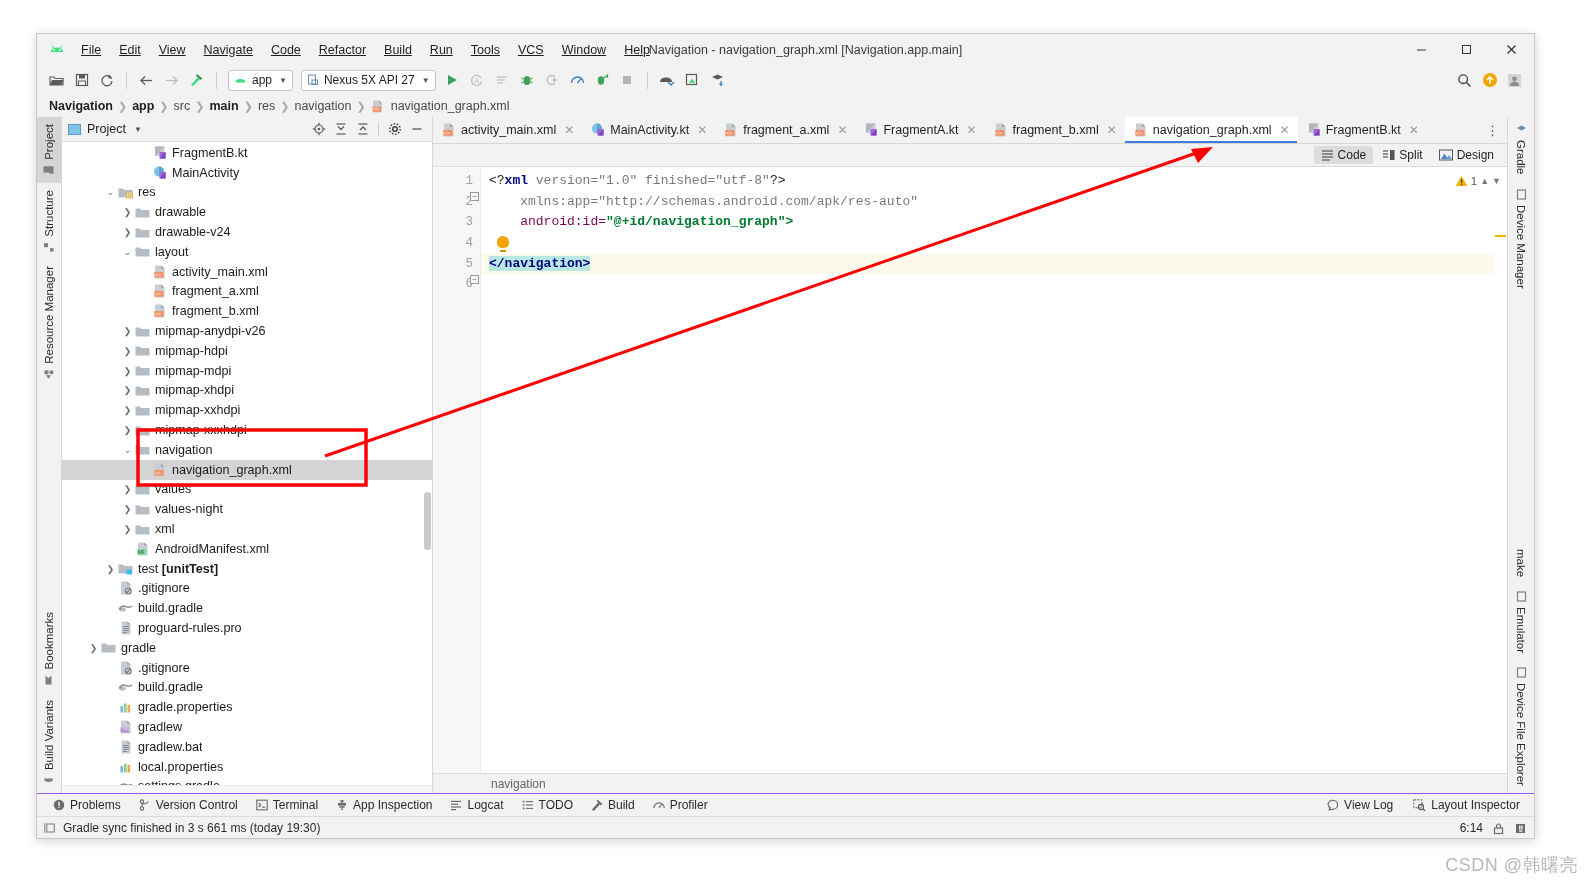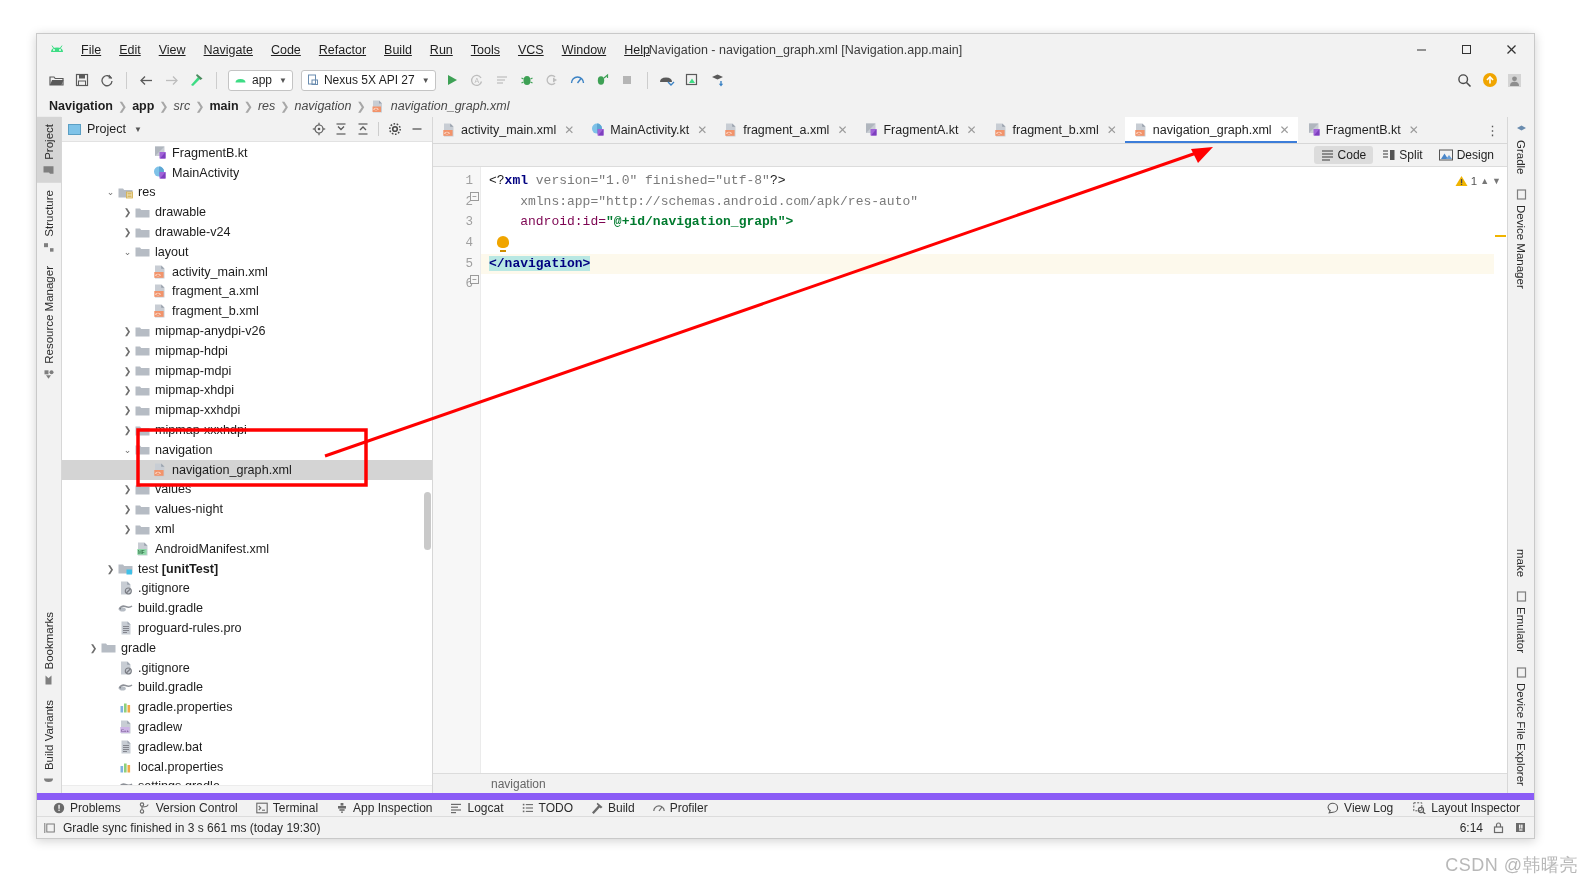--- a/index.html
+++ b/index.html
@@ -71,21 +71,21 @@
   }
   .combo .caret { font-size: 8px; color: #555; margin-left: 2px; }
 
   
   .navbar {
     height: 22px; background: #f2f2f2; display: flex; align-items: center;
     padding-left: 9px; flex: none; gap: 0px; font-size: 12.5px;
   }
   .crumb { color: #1f1f1f; padding: 0 3px; white-space: nowrap; }
   .crumb.bold { font-weight: bold; }
-  .crumb.dim { color: #4a4a4a; font-style: italic; }
+  .crumb.dim { color: #4a4a4a; }
   .crumb-sep { color: #a7a7a7; font-size: 11px; padding: 0 2px; }
 
   
   .body-row { flex: 1; display: flex; min-height: 0; }
 
   
   .strip {
     width: 25px; background: #f2f2f2; border-right: 1px solid #d7d7d7;
     display: flex; flex-direction: column; flex: none; position: relative;
   }
@@ -208,35 +208,35 @@
   }
   .sr-mark { position: absolute; right: 1px; width: 11px; height: 2px; background: #f0b400; }
 
   .hint-bar {
     height: 20px; background: #f2f2f2; flex: none; display: flex; align-items: center;
     padding-left: 58px; font-size: 12px; color: #666; border-top: 1px solid #dcdcdc;
   }
 
   
   .bottom-tabs {
-    height: 23px; background: #f2f2f2; border-top: 7px solid #8b5cf6;
+    height: 23px; background: #f2f2f2; border-top: 1px solid #8b5cf6;
     display: flex; align-items: center; padding-left: 8px; flex: none; gap: 2px;
   }
   .bt {
     display: flex; align-items: center; gap: 5px; font-size: 12px; color: #2b2b2b;
     padding: 2px 8px; border-radius: 3px; white-space: nowrap;
   }
   .bt-right { margin-left: auto; display: flex; align-items:center; gap: 4px; padding-right: 6px; }
 
   .statusbar {
     height: 22px; background: #f2f2f2; border-top: 1px solid #dcdcdc;
     display: flex; align-items: center; padding: 0 7px; flex: none;
     font-size: 12px; color: #2b2b2b;
   }
-  .sb-right { margin-left: auto; display: flex; align-items: center; gap: 9px; }
+  .sb-right { margin-left: auto; display: flex; align-items: flex-end; gap: 9px; }
 
   
   .anno { position: absolute; pointer-events: none; z-index: 50; }
   .watermark {
     position: absolute; right: 14px; bottom: 6px;
     font-size: 18px; color: #b8b8b8; letter-spacing: 0.5px;
     z-index: 60;
   }
 
   

